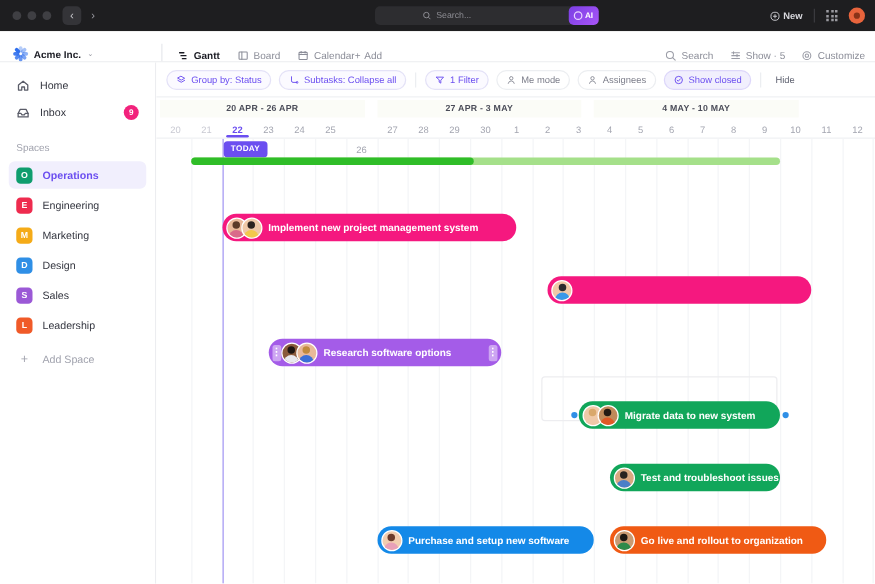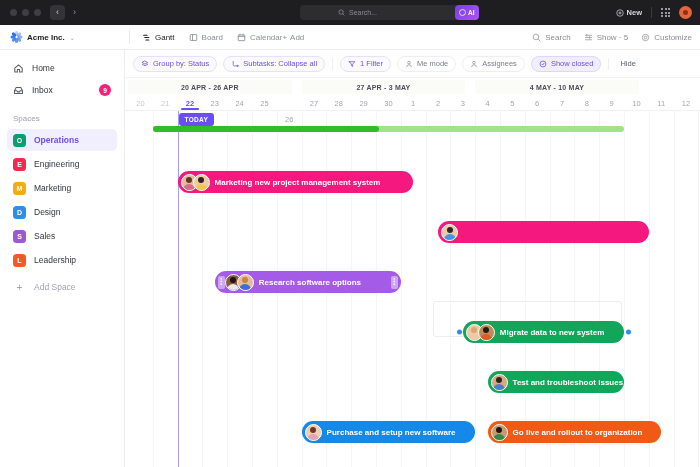--- a/index.html
+++ b/index.html
@@ -48,34 +48,34 @@
   .os-avatar {
     width: 13px; height: 13px; border-radius: 50%;
     background: #e8643c; display: flex; align-items: center; justify-content: center;
   }
   .os-avatar::after { content:""; width:5px; height:5px; border-radius:50%; background:#8a3318; }
 
   
   .appheader {
     position: absolute; left: 0; top: 25px; width: 700px; height: 25px;
     background: #fff; border-bottom: 1px solid #ecedf0;
-    display: flex; align-items: center;
+    display: flex; align-items: flex-end;
   }
   .workspace { display: flex; align-items: center; gap: 5px; padding-left: 10px; width: 125px; }
   .ws-logo { width: 12px; height: 12px; position: relative; }
   .ws-logo span {
     position: absolute; left: 4.5px; top: 0; width: 3px; height: 5px;
     background: #2f6fed; border-radius: 1.5px; transform-origin: 1.5px 6px;
   }
   .ws-name { font-size: 8px; font-weight: 700; color: #1a1b23; }
   .caret { font-size: 6px; color: #9a9ba5; }
   .hdr-divider { width: 1px; height: 14px; background: #e8e9ed; margin: 0 8px 0 4px; }
   .viewtabs { display: flex; align-items: center; gap: 14px; margin-left: 4px; }
   .viewtab { display: flex; align-items: center; gap: 4px; font-size: 8px; color: #8b8d98; }
-  .viewtab.active { color: #1a1b23; font-weight: 400; }
+  .viewtab.active { color: #1a1b23; font-weight: 700; }
   .add-view { display:flex; align-items:center; gap:3px; font-size:8px; color:#8b8d98; }
   .hdr-right { position: absolute; right: 8px; display: flex; align-items: center; gap: 13px; }
   .hdr-act { display: flex; align-items: center; gap: 4px; font-size: 8px; color: #8b8d98; }
 
   
   .sidebar {
     position: absolute; left: 0; top: 50px; width: 125px; bottom: 0;
     background: #fff; border-right: 1px solid #ecedf0; padding-top: 7px;
   }
   .nav-item {
@@ -460,21 +460,21 @@
           <span class="avatars">
             <span class="av" style="background: rgb(232, 185, 154);">
               <i class="body" style="background: rgb(217, 106, 138);"></i>
               <i class="head" style="background: rgb(91, 58, 41);"></i>
             </span>
             <span class="av" style="background: rgb(240, 201, 168);">
               <i class="body" style="background: rgb(242, 201, 76);"></i>
               <i class="head" style="background: rgb(46, 36, 32);"></i>
             </span>
           </span>
-          <span class="txt">Marketing new project management system</span>
+          <span class="txt">Implement new project management system</span>
         </div>
         <div class="bar" style="left: 313px; width: 210.8px; top: 110px; background: rgb(245, 24, 127);">
           <span class="avatars">
             <span class="av" style="background: rgb(240, 201, 168);">
               <i class="body" style="background: rgb(58, 152, 232);"></i>
               <i class="head" style="background: rgb(42, 42, 46);"></i>
             </span>
           </span>
         </div>
         <div class="bar" style="left: 89.8px; width: 186px; top: 160px; background: rgb(164, 92, 232);">

